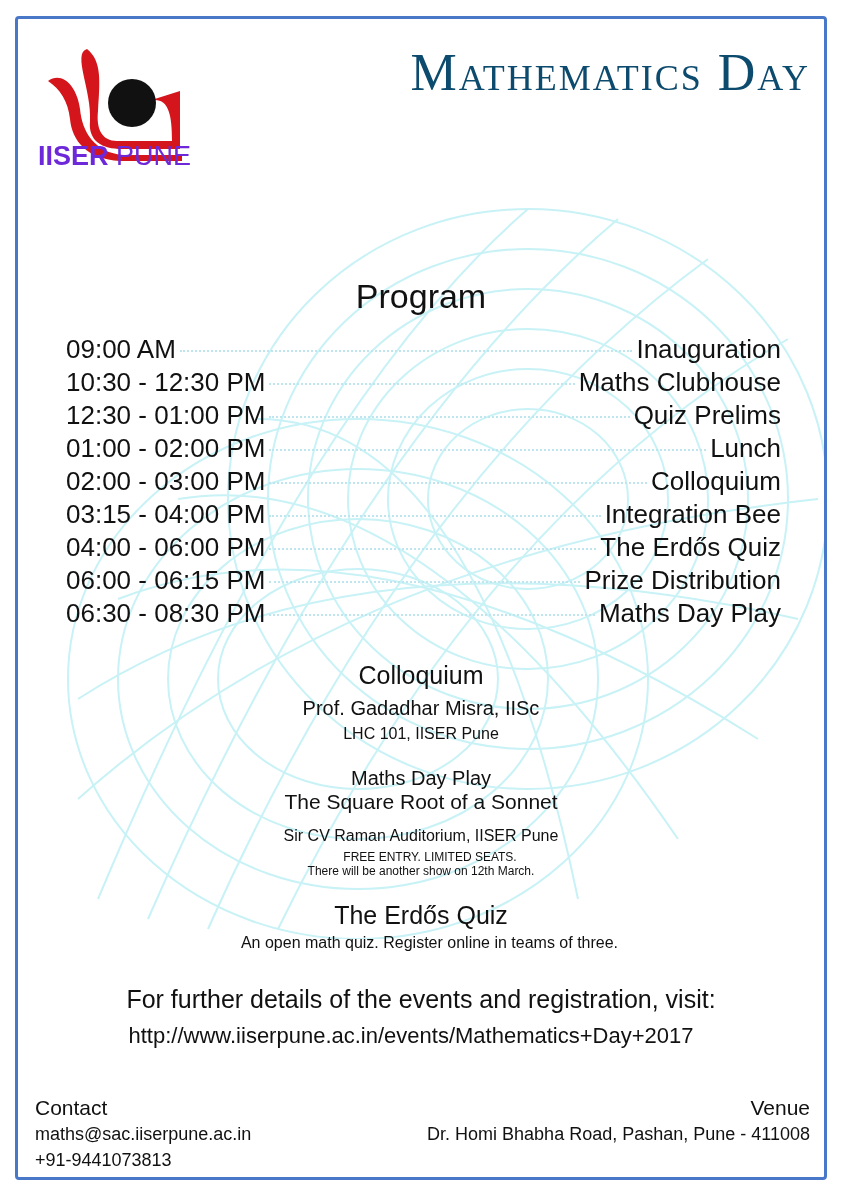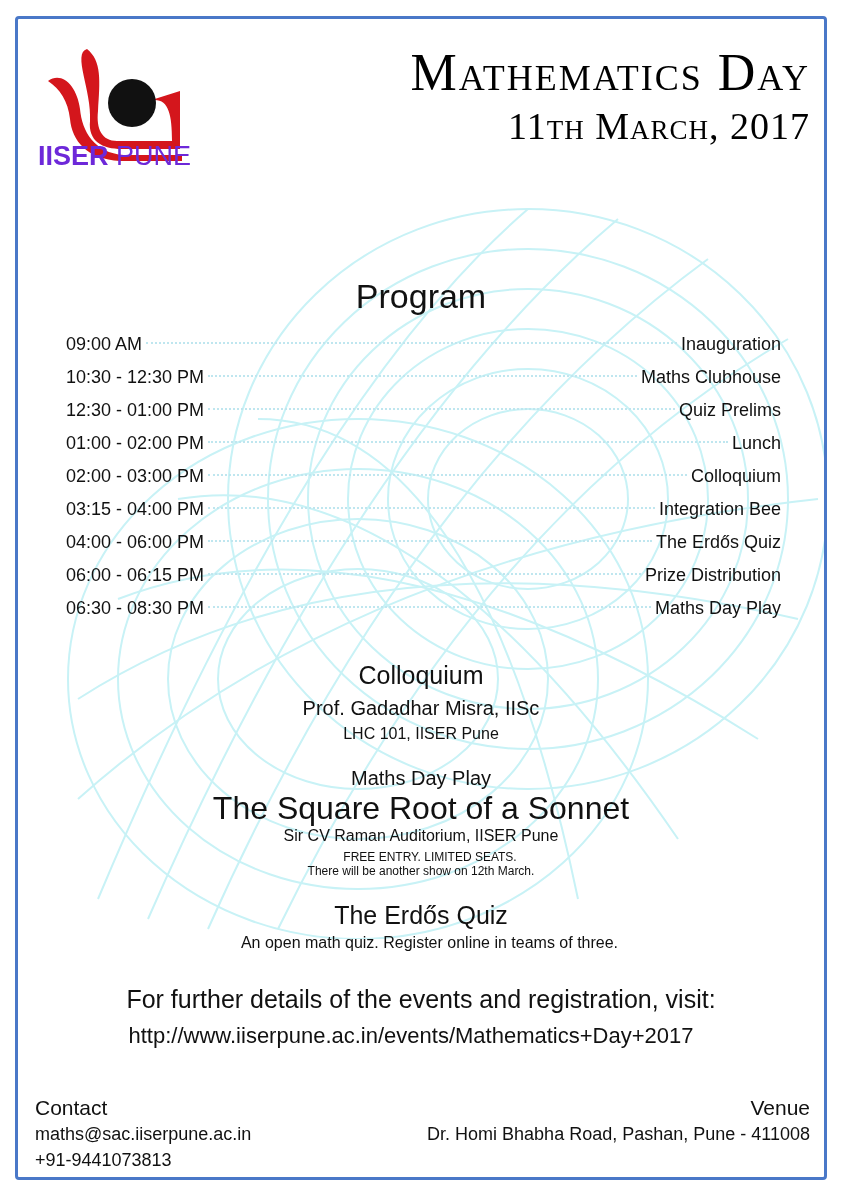--- a/index.html
+++ b/index.html
@@ -4,35 +4,35 @@
 <style>
   html, body { margin:0; padding:0; }
   body { width:849px; height:1200px; background:#ffffff; position:relative; overflow:hidden;
          font-family:"Liberation Sans", sans-serif; color:#111; }
   .frame { position:absolute; left:15px; top:16px; width:812px; height:1164px;
            border:3px solid #4a78c8; border-radius:4px; box-sizing:border-box; background:#fff; overflow:hidden; }
   .bg-surface { position:absolute; left:40px; top:180px; width:780px; height:740px; pointer-events:none; }
   .logo { position:absolute; left:14px; top:12px; width:160px; height:150px; }
   .logo-text { position:absolute; left:20px; top:122px; font-family:"Liberation Sans", sans-serif; font-size:27px; color:#6d28d9; letter-spacing:0px; }
   .logo-text b { font-weight:bold; }
-  .title { position:absolute; right:14px; top:24px; text-align:right; font-family:"Liberation Serif", serif; color:#000000; }
+  .title { position:absolute; right:14px; top:24px; text-align:right; font-family:"Liberation Serif", serif; color:#0c4a6e; }
   .title .main { font-size:52px; font-variant:small-caps; letter-spacing:2px; line-height:60px; }
   .title .date { font-size:38px; font-variant:small-caps; letter-spacing:1px; line-height:46px; }
   .program-title { position:absolute; left:0; right:0; top:258px; text-align:center; font-size:34px; }
   .sched { position:absolute; left:48px; width:715px; top:315px; }
-  .row { display:flex; align-items:baseline; height:33px; font-size:18px; }
+  .row { display:flex; align-items:baseline; height:33px; font-size:26px; }
   .row .time { white-space:nowrap; }
   .row .dots { flex:1; border-bottom:2px dotted #bfe6ef; margin:0 4px; transform:translateY(-6px); }
   .row .event { white-space:nowrap; }
   .center { position:absolute; left:0; right:0; text-align:center; }
   .c-head { font-size:25px; }
   .c-sub { font-size:20px; }
   .c-small { font-size:16px; }
   .c-tiny { font-size:12px; line-height:14px; }
-  .c-big { font-size:32px; }
+  .c-big { font-size:21px; }
   .further { font-size:25px; }
   .url { font-size:22px; }
   .contact { position:absolute; left:17px; top:1076px; font-size:18px; line-height:26px; }
   .contact .h, .venue .h { font-size:21px; }
   .venue { position:absolute; right:14px; top:1076px; font-size:18px; line-height:26px; text-align:right; }
 </style>
 </head>
 <body>
 
 <div class="frame">
@@ -63,21 +63,20 @@
 
   <svg class="logo" viewBox="0 0 160 150">
     <path d="M55 18 C40 22 60 60 58 90 C56 110 70 118 90 118 L148 118 L148 60 L110 72 C135 62 140 78 140 110 L85 110 C70 110 64 98 66 80 C68 50 70 30 55 18 Z" fill="#d4161c"></path>
     <path d="M16 50 C30 40 45 55 48 78 C50 100 62 122 92 124 L150 124 L150 130 L88 130 C55 128 40 110 38 88 C36 70 28 58 16 50 Z" fill="#d4161c"></path>
     <circle cx="100" cy="72" r="24" fill="#111"></circle>
   </svg>
   <div class="logo-text"><b>IISER</b><span> PUNE</span></div>
 
   <div class="title">
     <div class="main">Mathematics Day</div>
-    <div class="date">11th March, 2017</div>
   </div>
 
   <div class="program-title">Program</div>
 
   <div class="sched">
     <div class="row">
         <span class="time">09:00 AM</span>
         <span class="dots"></span>
         <span class="event">Inauguration</span>
       </div>

